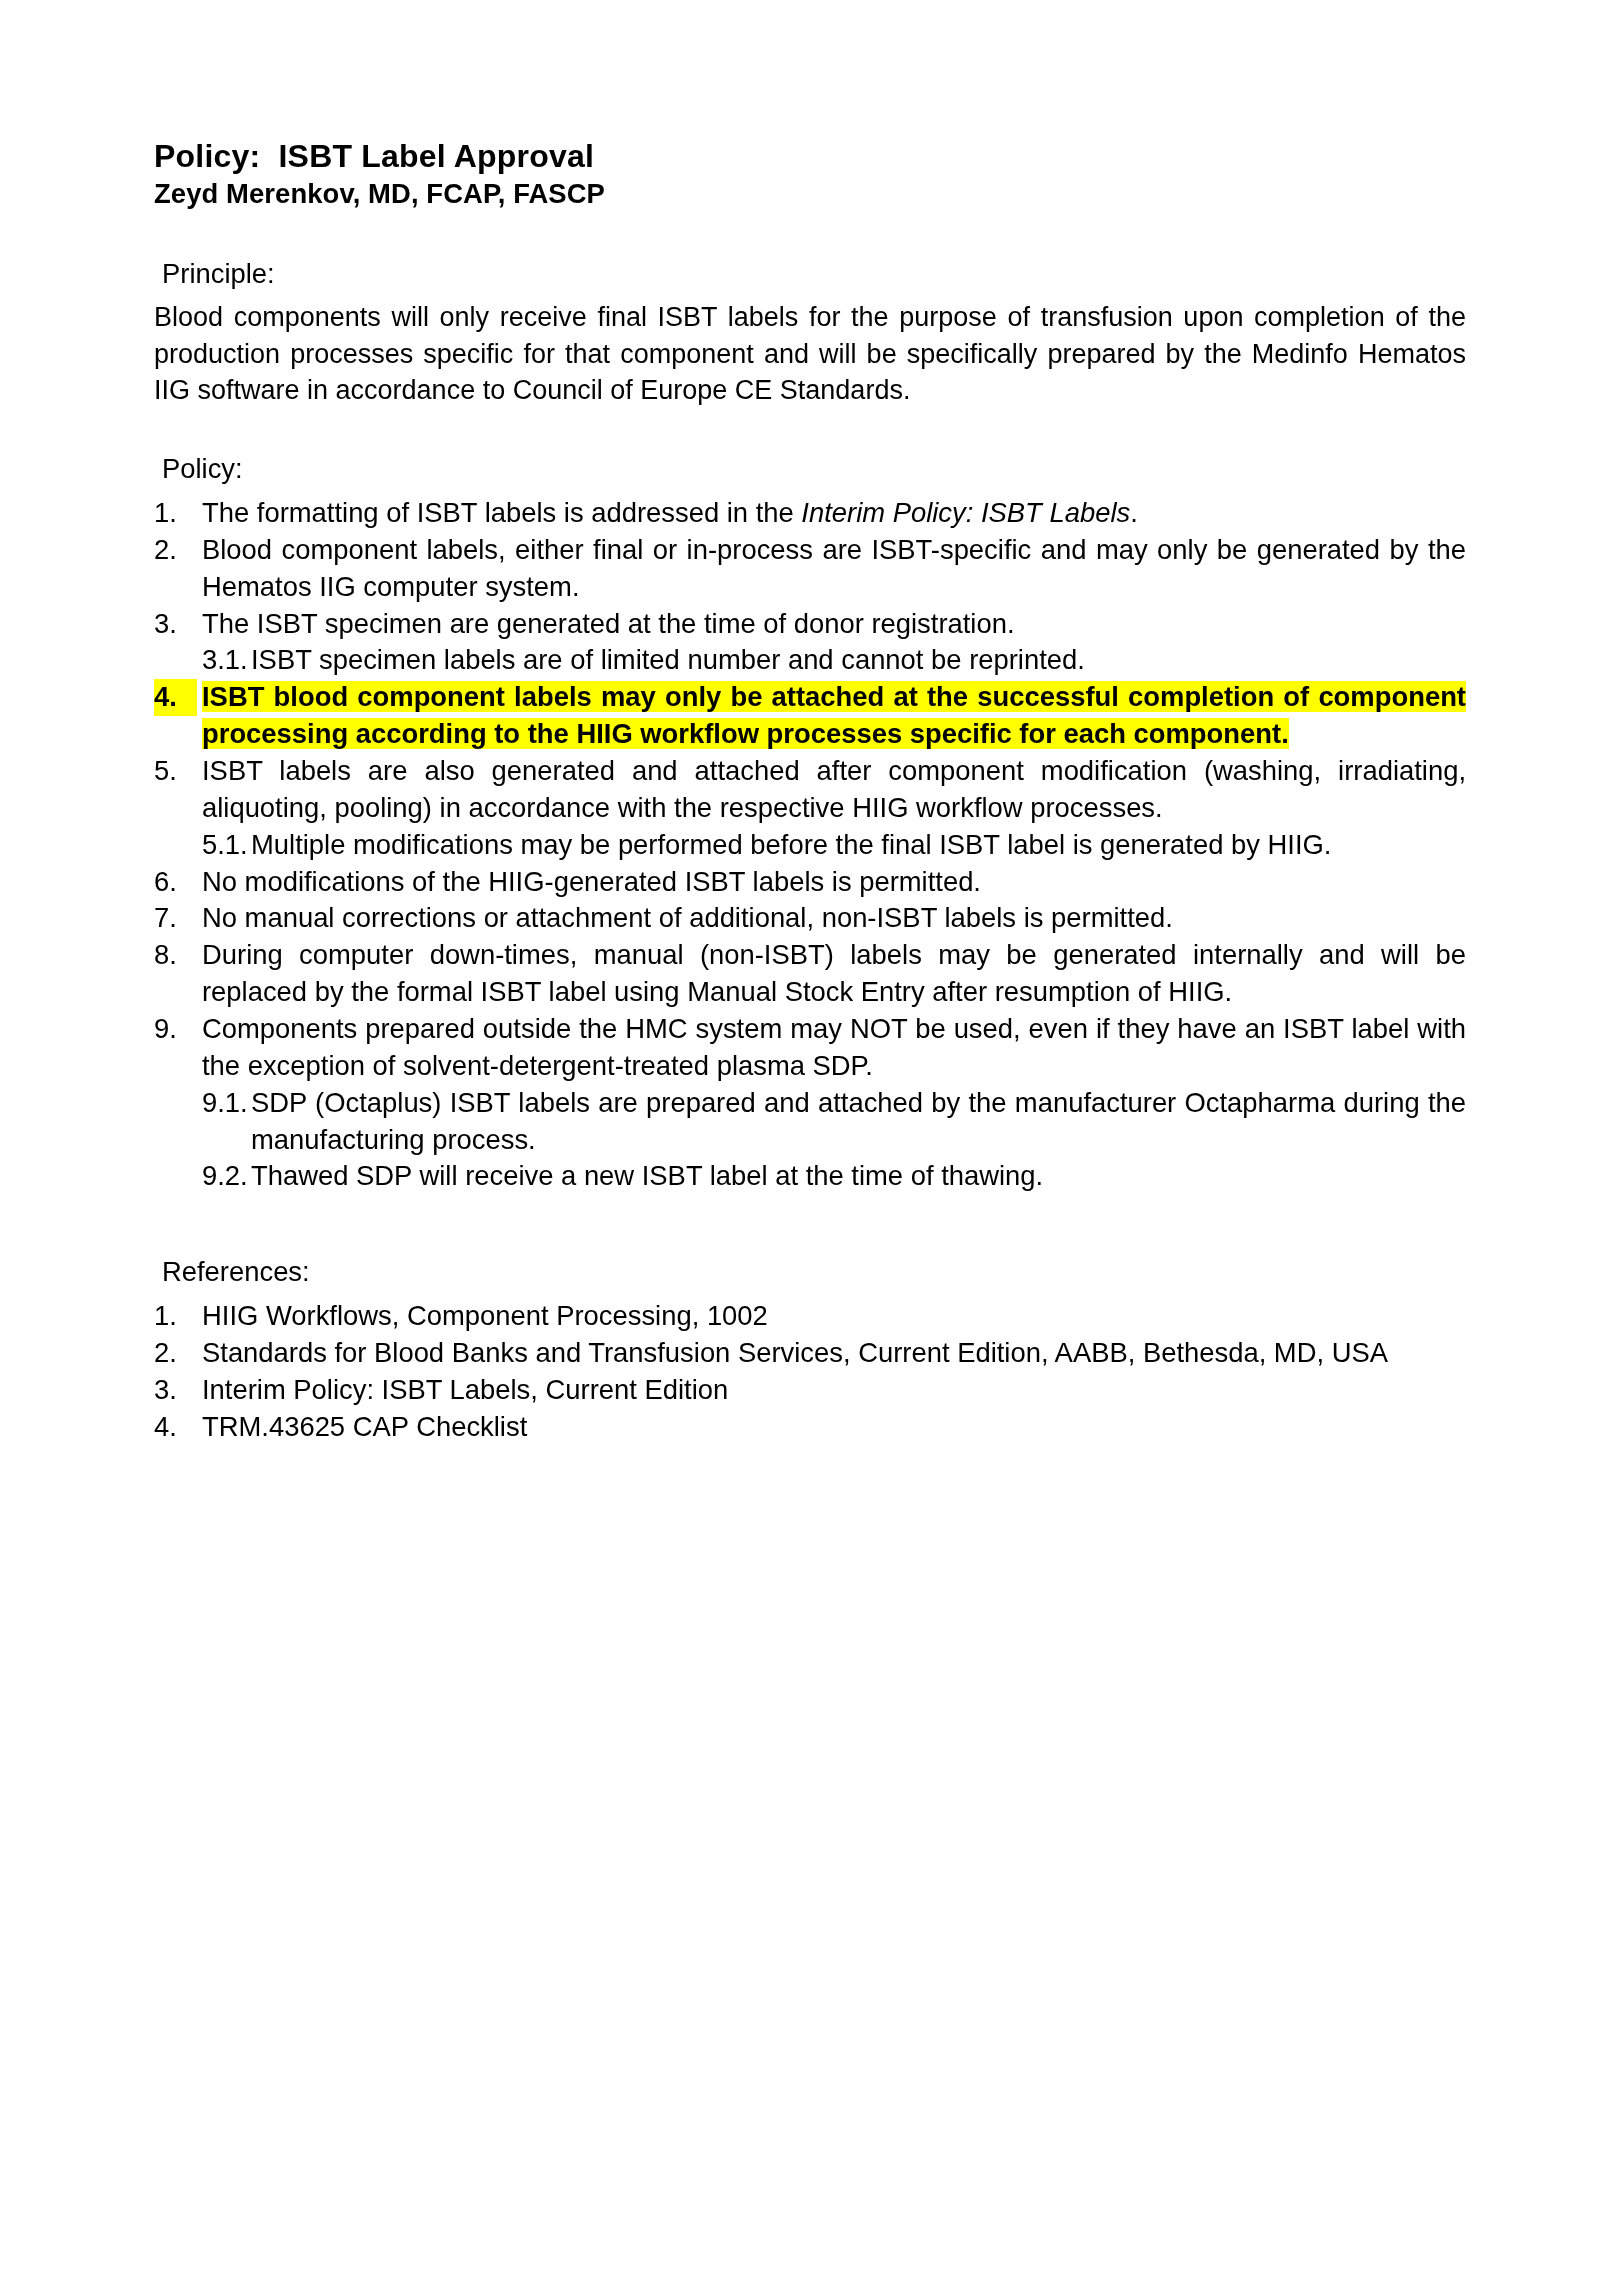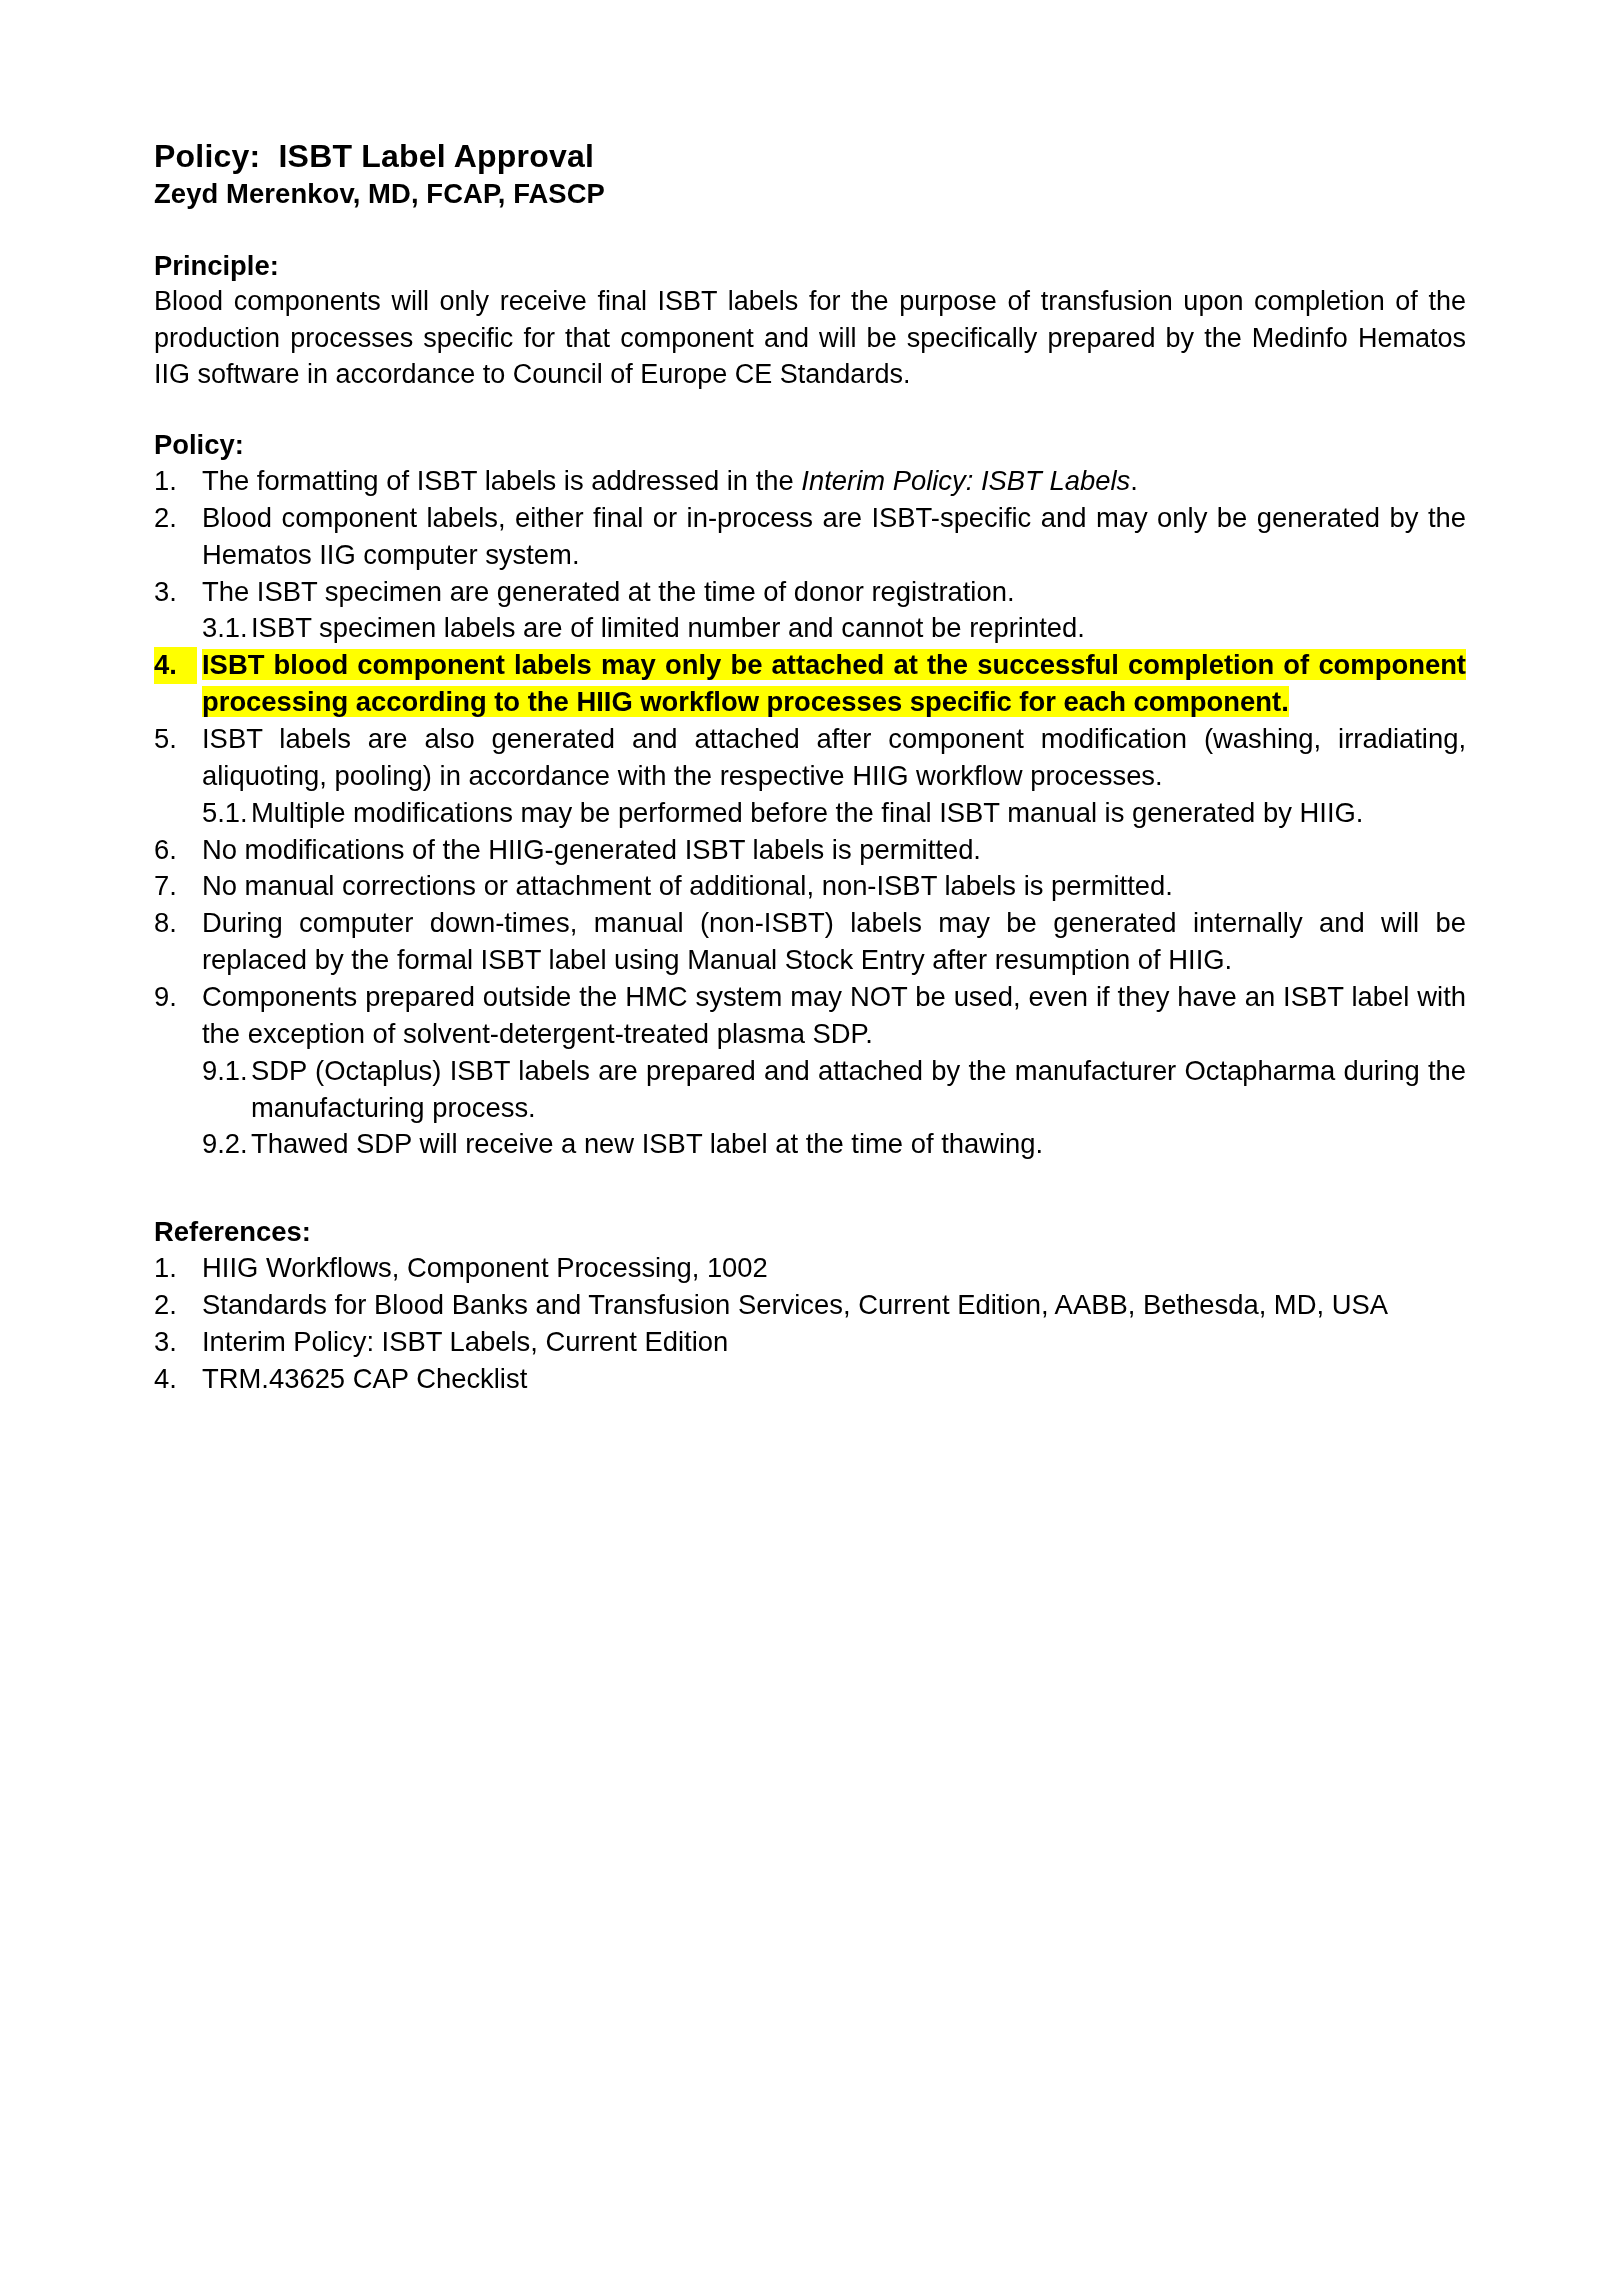--- a/index.html
+++ b/index.html
@@ -32,23 +32,23 @@
   }
   .author-line {
     font-size: 27.4px;
     font-weight: bold;
     line-height: 1.33;
     margin: 0;
     letter-spacing: 0.1px;
   }
   .section-heading {
     font-size: 27.4px;
-    font-weight: bold;
+    font-weight: normal;
     line-height: 1.3;
-    margin: 0;
+    margin: 8px;
   }
   .spacer-md { height: 35px; }
   .spacer-lg { height: 51px; }
 
   .para {
     font-size: 27px;
     line-height: 1.345;
     text-align: justify;
     text-justify: inter-word;
     margin: 0;
@@ -166,21 +166,21 @@
         <span class="marker">4.</span>
         <span class="li-body"><span>ISBT blood component labels may only be attached at the successful completion of component processing according to the HIIG workflow processes specific for each component.</span></span>
       </li>
 
       <li>
         <span class="marker">5.</span>
         <span class="li-body">ISBT labels are also generated and attached after component modification (washing, irradiating, aliquoting, pooling) in accordance with the respective HIIG workflow processes.</span>
         <ol class="sub-list">
           <li>
             <span class="marker">5.1.</span>
-            <span class="li-body">Multiple modifications may be performed before the final ISBT manual is generated by HIIG.</span>
+            <span class="li-body">Multiple modifications may be performed before the final ISBT label is generated by HIIG.</span>
           </li>
         </ol>
       </li>
 
       <li>
         <span class="marker">6.</span>
         <span class="li-body nojust">No modifications of the HIIG-generated ISBT labels is permitted.</span>
       </li>
 
       <li>

